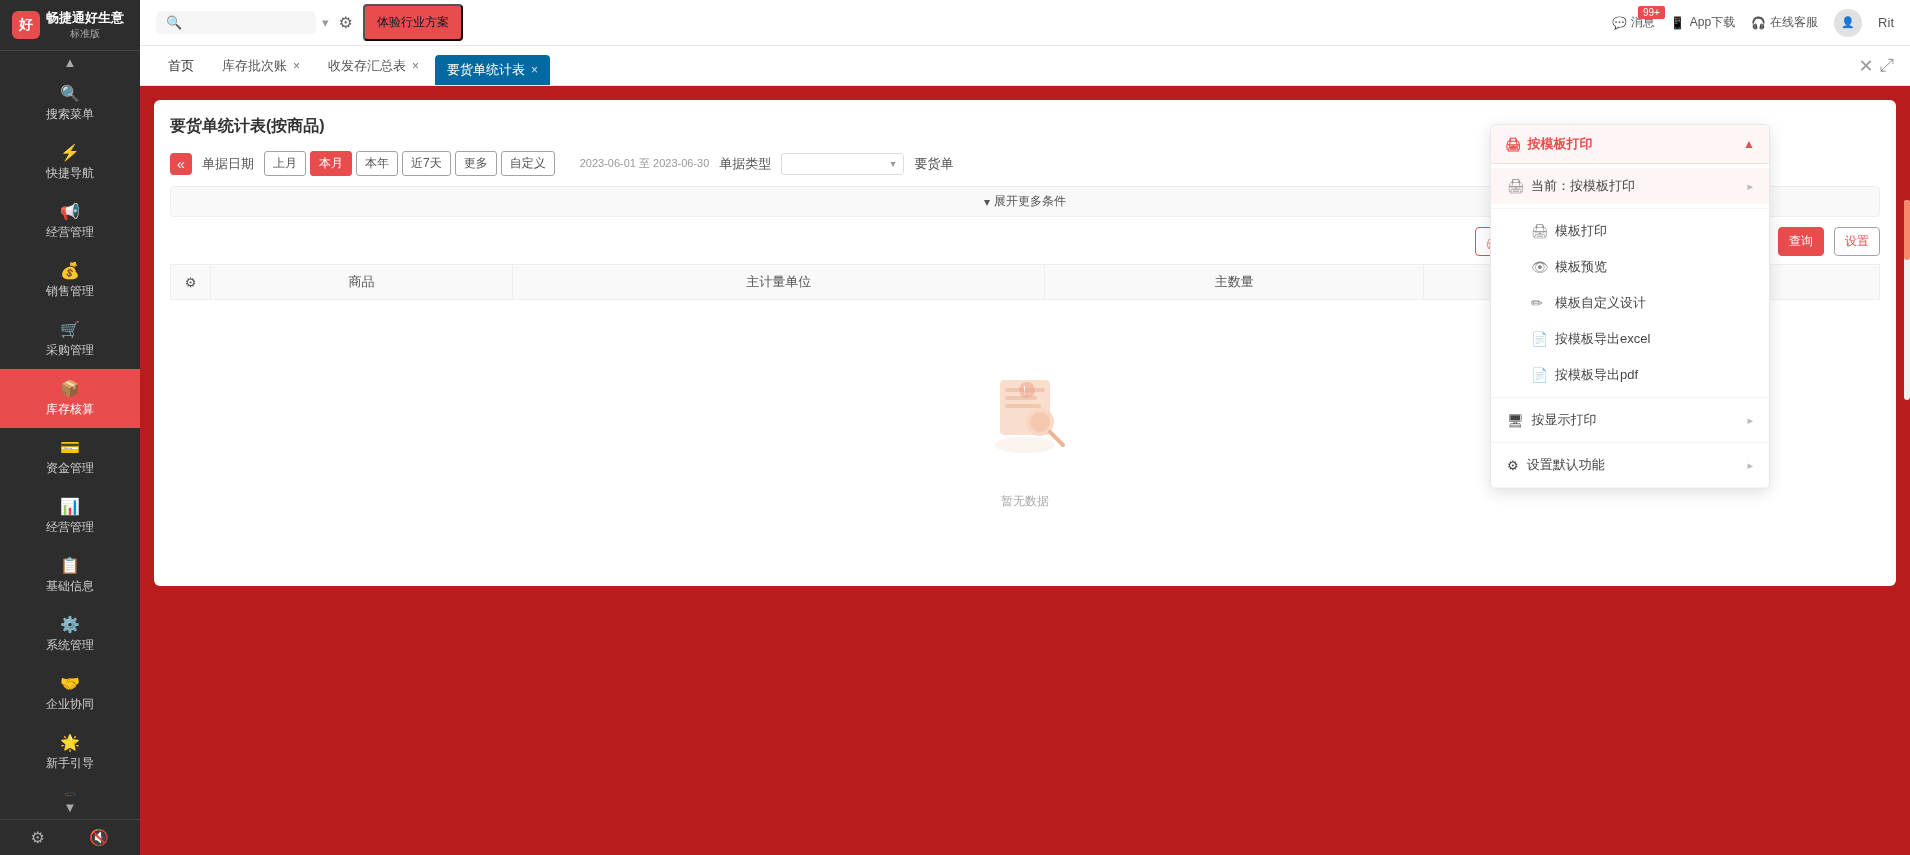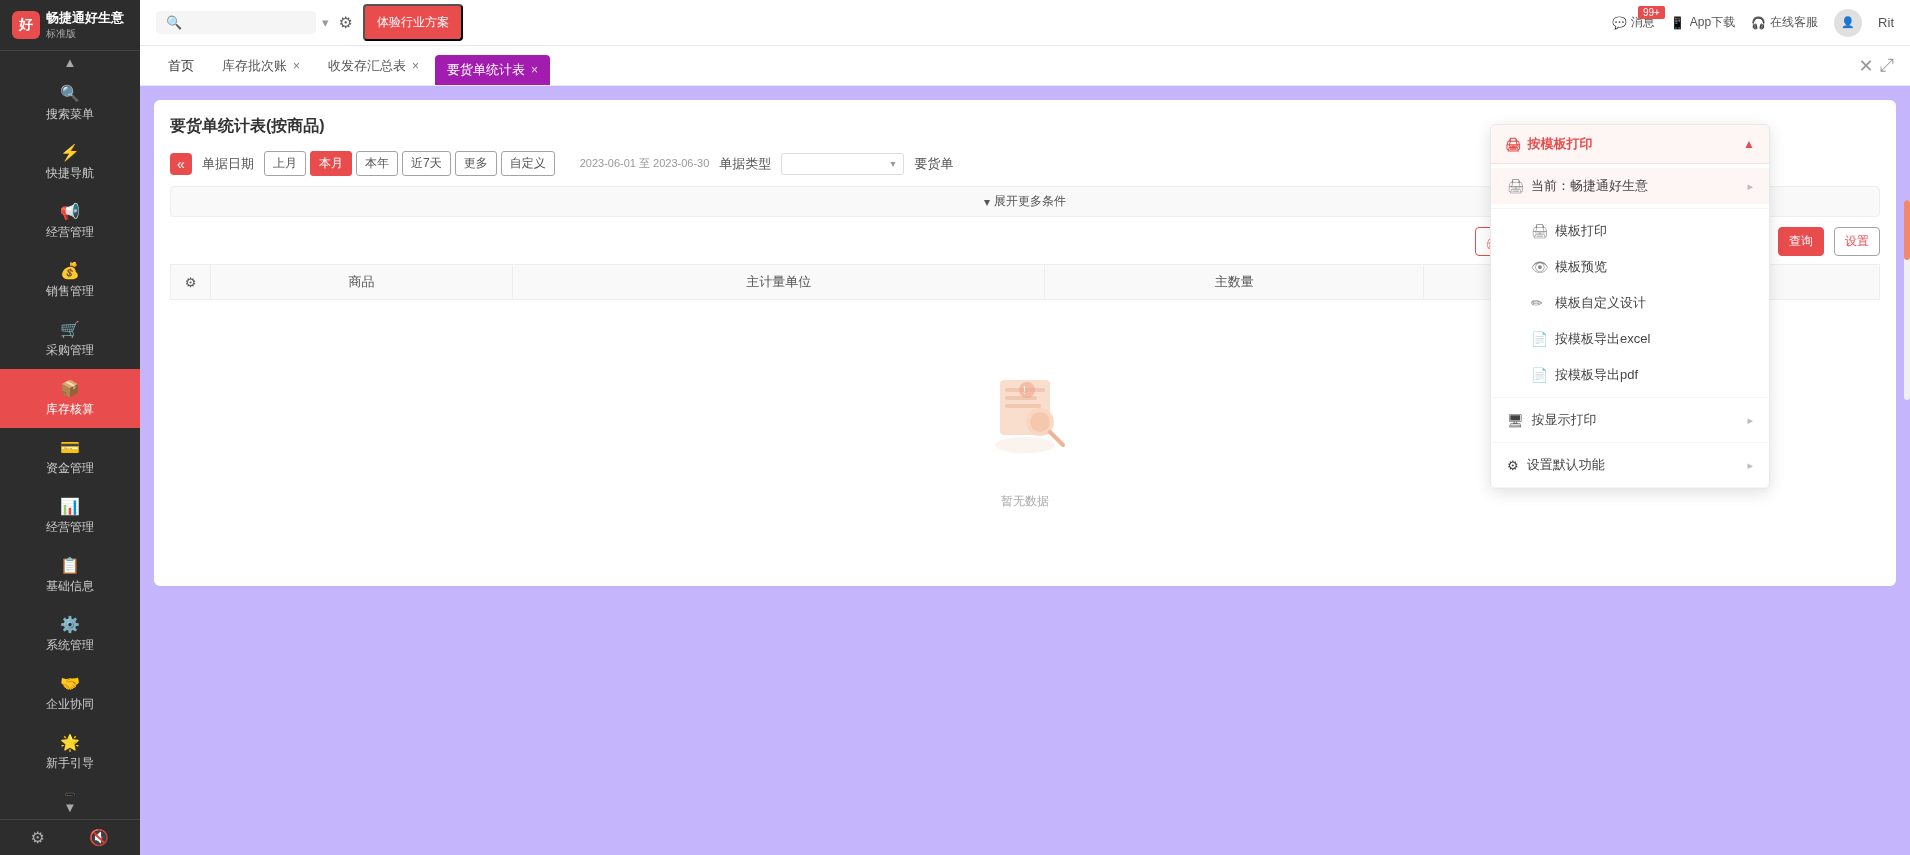--- a/index.html
+++ b/index.html
@@ -31,20 +31,21 @@
       color: white;
       font-weight: bold;
       font-size: 14px;
       margin-right: 6px;
       flex-shrink: 0;
     }
     .sidebar-logo .logo-text {
       color: white;
       font-size: 12px;
       line-height: 1.3;
+      text-align: center;
     }
     .sidebar-logo .logo-text .brand { font-size: 13px; font-weight: bold; }
     .sidebar-logo .logo-text .version { font-size: 10px; color: #aaa; }
     .sidebar-nav {
       flex: 1;
       overflow-y: auto;
     }
     .sidebar-nav::-webkit-scrollbar { width: 4px; }
     .sidebar-nav::-webkit-scrollbar-thumb { background: #555; }
     .nav-item {
@@ -116,21 +117,21 @@
     }
     .header-gear {
       margin-left: 10px;
       color: #666;
       cursor: pointer;
       font-size: 16px;
     }
     .header-trial {
       margin-left: 10px;
       background: #e84c4c;
-      color: #ffffff;
+      color: #0f172a;
       padding: 8px 12px;
       border-radius: 4px;
       font-size: 12px;
       cursor: pointer;
     }
     .header-right {
       margin-left: auto;
       display: flex;
       align-items: center;
       gap: 16px;
@@ -177,21 +178,21 @@
       align-items: center;
       padding: 6px 12px;
       font-size: 13px;
       cursor: pointer;
       color: #555;
       border-radius: 4px 4px 0 0;
       white-space: nowrap;
     }
     .tab.home { color: #333; }
     .tab.active {
-      background: #a21caf;
+      background: #0369a1;
       color: white;
       margin-top: 8px;
     }
     .tab .close-btn {
       margin-left: 6px;
       font-size: 12px;
       color: inherit;
       opacity: 0.8;
       cursor: pointer;
     }
@@ -199,21 +200,21 @@
       margin-left: auto;
       display: flex;
       align-items: center;
       gap: 6px;
     }
     .tab-expand span { font-size: 16px; color: #666; cursor: pointer; }
 
     
     .page-content {
       flex: 1;
-      background: #c4b5fd;
+      background: #b91c1c;
       overflow: auto;
       padding: 14px;
       position: relative;
     }
 
     .page-card {
       background: white;
       border-radius: 6px;
       padding: 16px;
     }
@@ -679,21 +680,21 @@
         <div class="title">
           <span>🖨</span>
           <span>按模板打印</span>
         </div>
         <span class="collapse-icon">▲</span>
       </div>
 
       <div class="dropdown-section">
         <div class="dropdown-item dropdown-item-active">
           <span class="item-icon">🖨</span>
-          <span>当前：畅捷通好生意</span>
+          <span>当前：按模板打印</span>
           <span class="arrow-right">▸</span>
         </div>
       </div>
 
       <div class="dropdown-section">
         <div class="dropdown-item sub-item">
           <span class="item-icon">🖨</span>
           <span>模板打印</span>
         </div>
         <div class="dropdown-item sub-item">

